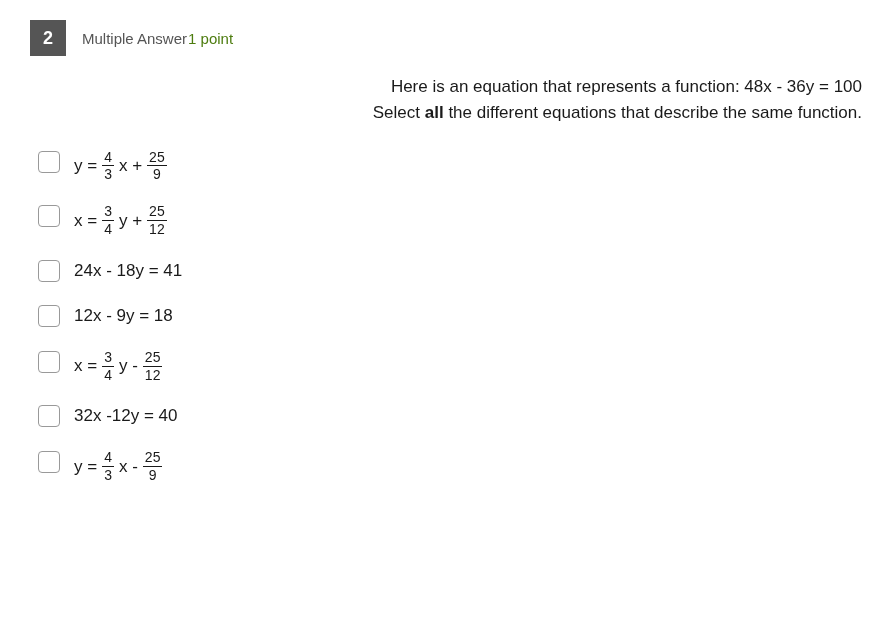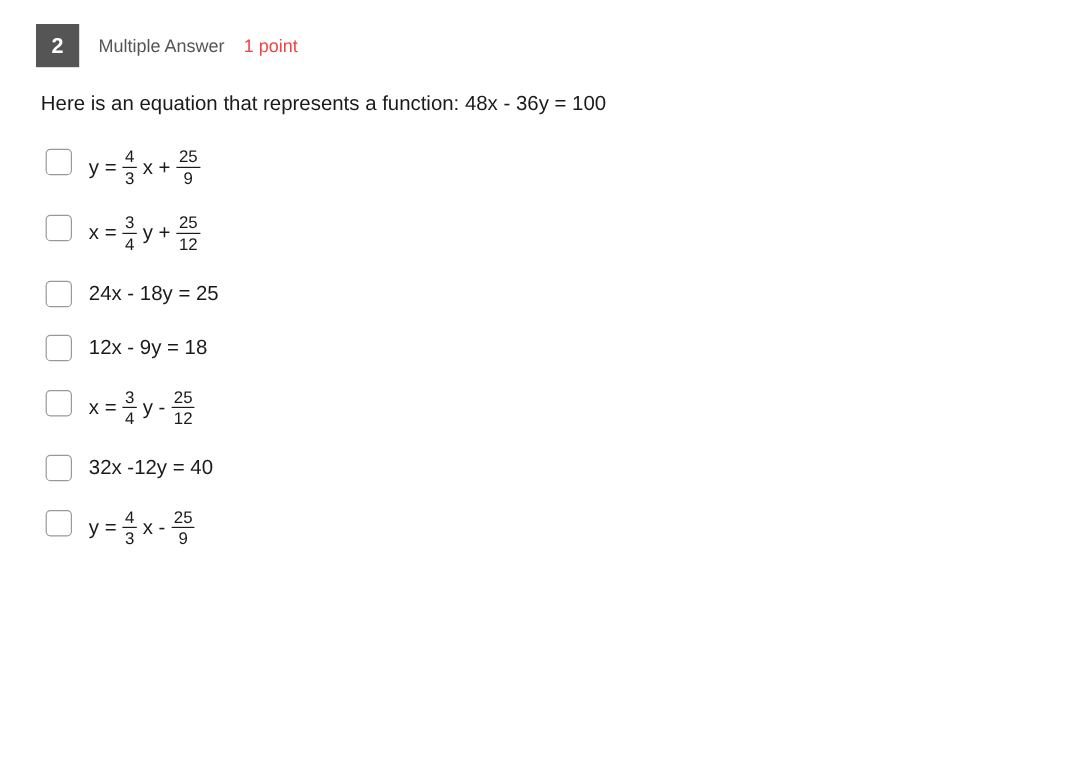--- a/index.html
+++ b/index.html
@@ -32,33 +32,34 @@
       display: flex;
       align-items: center;
       justify-content: center;
       flex-shrink: 0;
       margin-right: 16px;
     }
     .question-type {
       font-family: Arial, sans-serif;
       font-size: 15px;
       color: #555;
-      margin-right: 16px;
+      margin-right: 1px;
     }
     .question-points {
       font-family: Arial, sans-serif;
       font-size: 15px;
-      color: #ef4444;
+      color: #4d7c0f;
     }
     .question-text {
       font-family: Arial, sans-serif;
       font-size: 17px;
       line-height: 1.55;
       margin-bottom: 22px;
       padding-left: 4px;
+      text-align: right;
     }
     .question-text b {
       font-weight: bold;
     }
     .options-list {
       list-style: none;
       padding: 0;
       margin: 0;
       padding-left: 8px;
     }
@@ -112,20 +113,23 @@
 <div class="page">
 
   <div class="question-header">
     <div class="question-number">2</div>
     <span class="question-type">Multiple Answer</span>
     <span class="question-points">1 point</span>
   </div>
 
   <div class="question-text">
     <div>Here is an equation that represents a function: 48x - 36y = 100</div>
+    <div>
+      <span>Select </span><b>all</b><span> the different equations that describe the same function.</span>
+    </div>
   </div>
 
   <ul class="options-list">
 
     <li class="option-item">
       <div class="checkbox"></div>
       <div class="option-formula">
         <span>y =</span>
         <span class="frac">
           <span class="num">4</span>
@@ -151,21 +155,21 @@
         <span class="frac">
           <span class="num">25</span>
           <span class="den">12</span>
         </span>
       </div>
     </li>
 
     <li class="option-item">
       <div class="checkbox"></div>
       <div class="option-formula">
-        <span>24x - 18y = 25</span>
+        <span>24x - 18y = 41</span>
       </div>
     </li>
 
     <li class="option-item">
       <div class="checkbox"></div>
       <div class="option-formula">
         <span>12x - 9y = 18</span>
       </div>
     </li>
 

